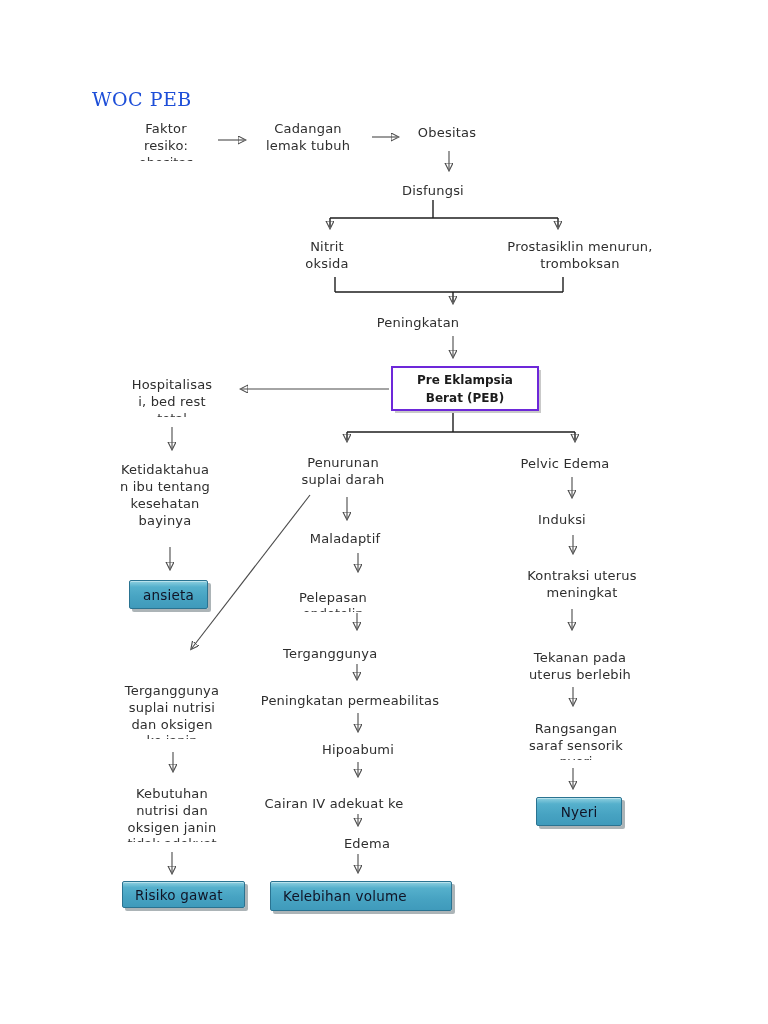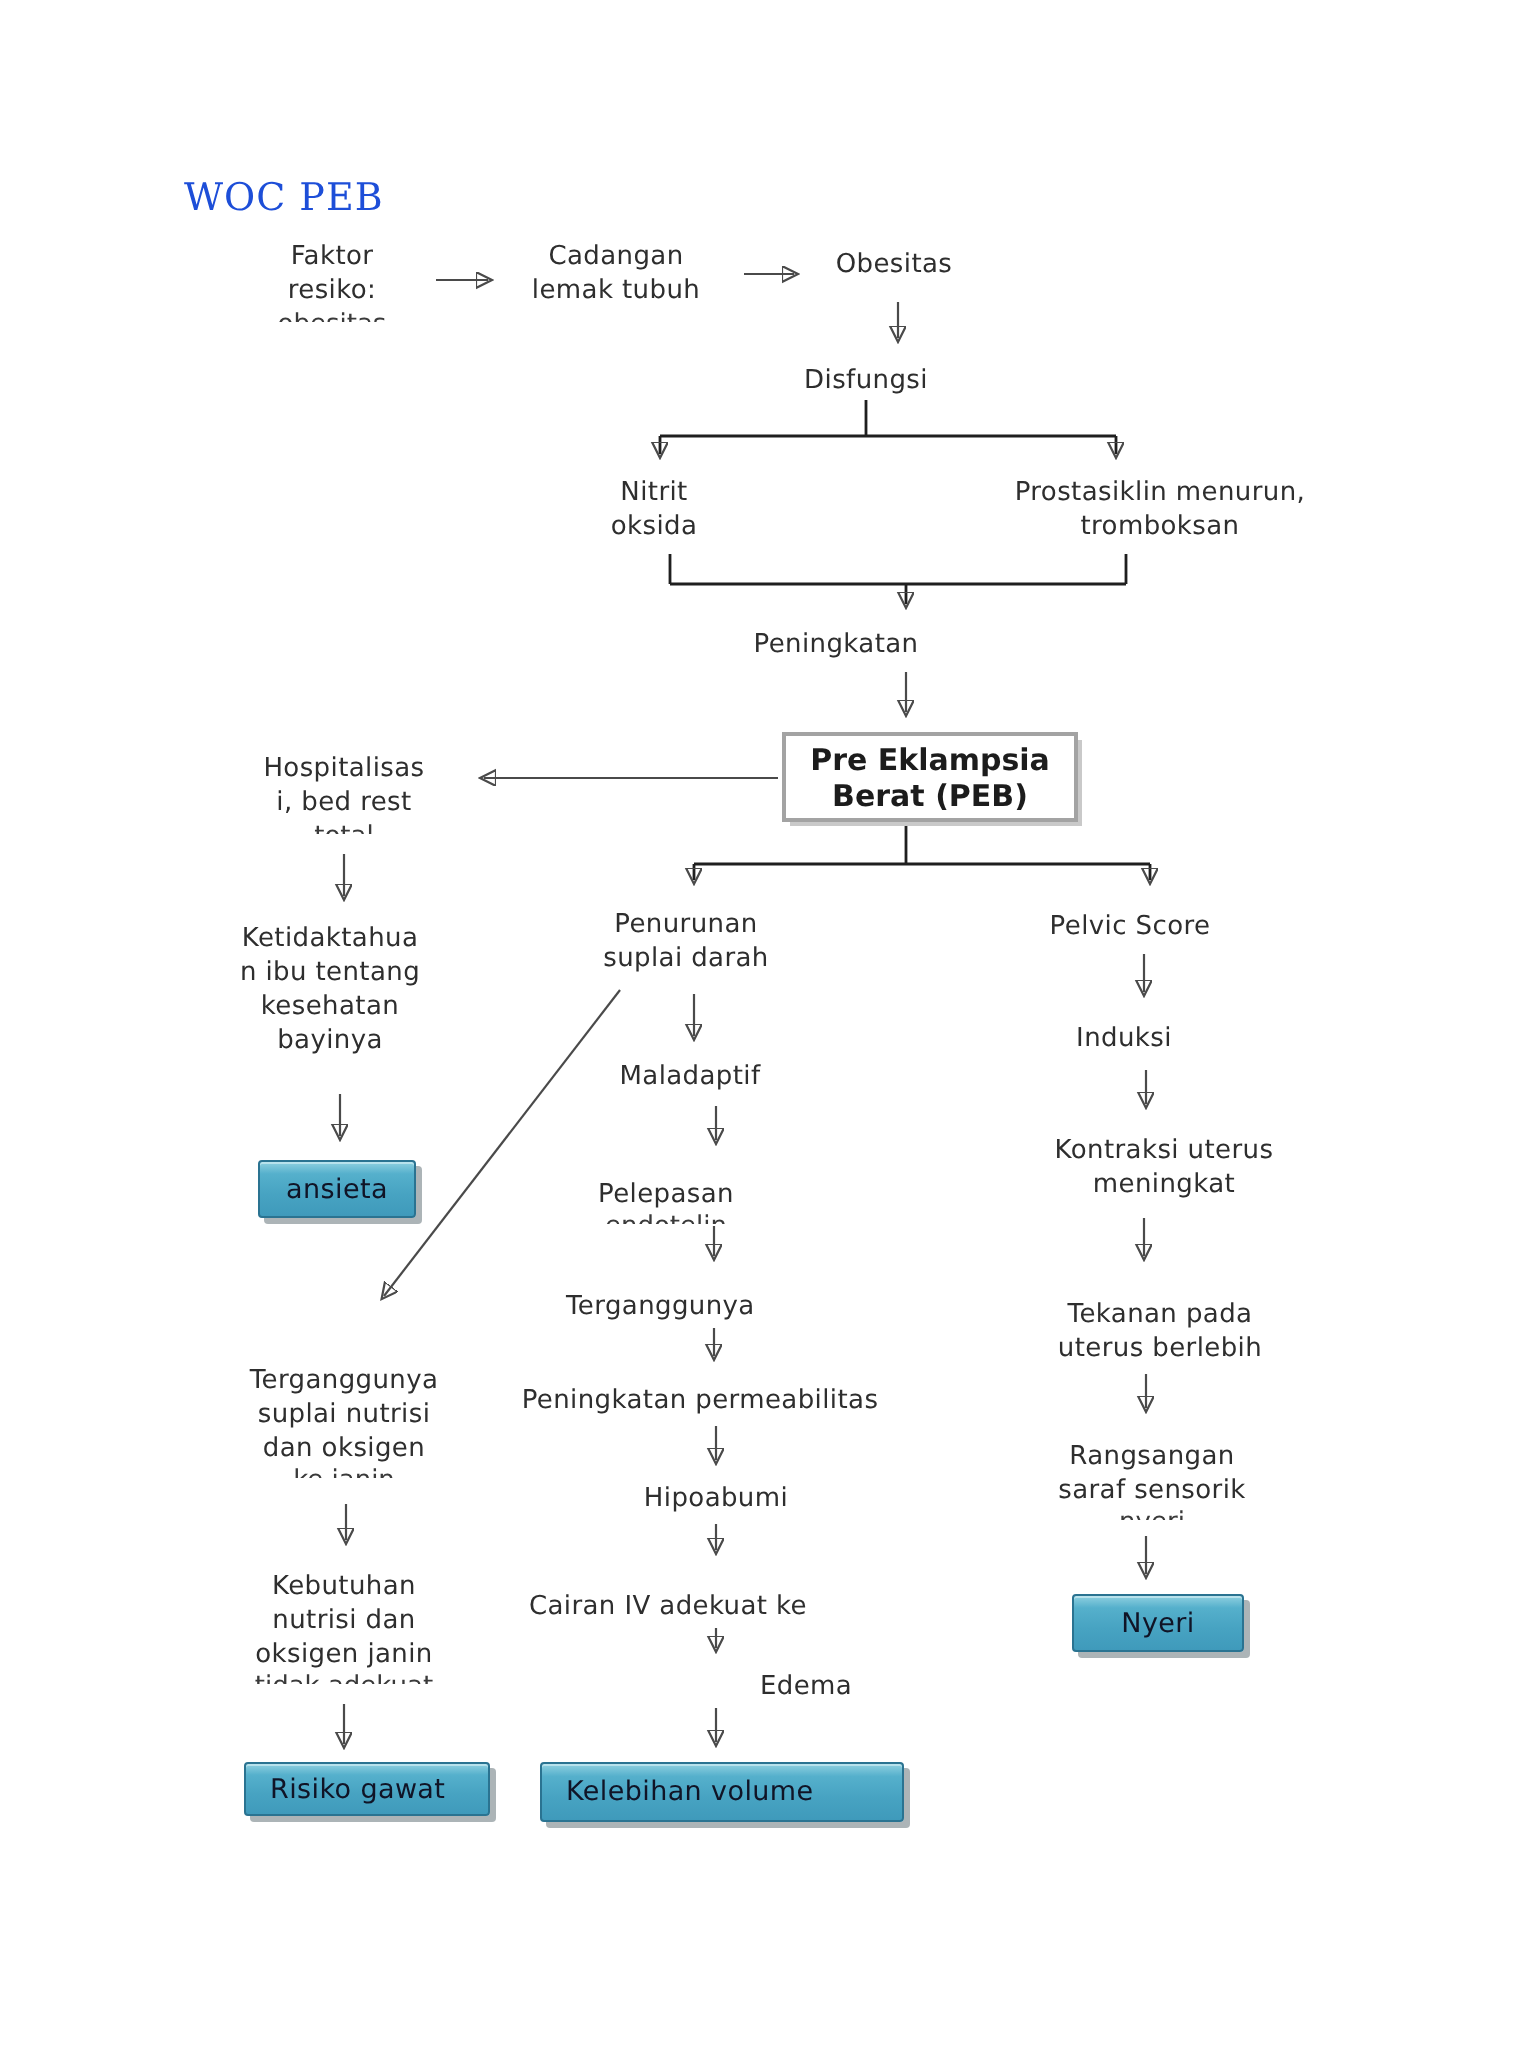--- a/index.html
+++ b/index.html
@@ -15,23 +15,23 @@
   .title{
     position:absolute;font-family:"DejaVu Serif","Liberation Serif",serif;
     font-size:19px;letter-spacing:.5px;color:#1d4ed8;text-align:center;
   }
   .clip{
     position:absolute;overflow:hidden;height:6px;text-align:center;
     font-size:13px;line-height:15px;white-space:pre-line;color:#3a3a3a;
   }
   .peb-box{
     position:absolute;box-sizing:border-box;background:#ffffff;
-    border:2px solid #a3a3a3;box-shadow:3px 3px 0 -1px #c9c9c9;
+    border:2px solid #6d28d9;box-shadow:3px 3px 0 -1px #c9c9c9;
     display:flex;align-items:center;justify-content:center;
-    font-weight:bold;font-size:15px;line-height:18px;text-align:center;
+    font-weight:bold;font-size:12px;line-height:18px;text-align:center;
     white-space:pre-line;color:#1c1c1c;
   }
   .bluebox{
     position:absolute;box-sizing:border-box;
     background:linear-gradient(180deg,#8fd0e0 0%,#55b0cc 22%,#47a3c2 60%,#3f9abb 100%);
     border:1px solid #2a7391;border-radius:2px;
     box-shadow:3px 3px 0 0 rgba(104,118,124,.55), inset 0 1px 0 #b8e2ec;
     display:flex;align-items:center;
     font-size:13.5px;color:#101426;letter-spacing:.2px;
   }
@@ -141,25 +141,25 @@
   <div class="clip" style="left:291px;top:606px;width:84px;">endotelin</div>
 
   <div class="node" style="left:283px;top:645px;width:88px;">Terganggunya</div>
 
   <div class="node" style="left:251px;top:692px;width:198px;">Peningkatan permeabilitas</div>
 
   <div class="node" style="left:316px;top:741px;width:84px;">Hipoabumi</div>
 
   <div class="node" style="left:263px;top:795px;width:142px;">Cairan IV adekuat ke</div>
 
-  <div class="node" style="left:338px;top:835px;width:58px;margin-left:36px;">Edema</div>
+  <div class="node" style="left:338px;top:835px;width:58px;">Edema</div>
 
   <div class="bluebox lpad" style="left:270px;top:881px;width:182px;height:30px;">Kelebihan volume</div>
 
-  <div class="node" style="left:513px;top:455px;width:104px;">Pelvic Score</div>
+  <div class="node" style="left:513px;top:455px;width:104px;">Pelvic Edema</div>
 
   <div class="node" style="left:530px;top:511px;width:64px;">Induksi</div>
 
   <div class="node" style="left:520px;top:567px;width:124px;">Kontraksi uterus
 meningkat</div>
 
   <div class="node" style="left:518px;top:649px;width:124px;">Tekanan pada
 uterus berlebih</div>
 
   <div class="node" style="left:514px;top:720px;width:124px;">Rangsangan

